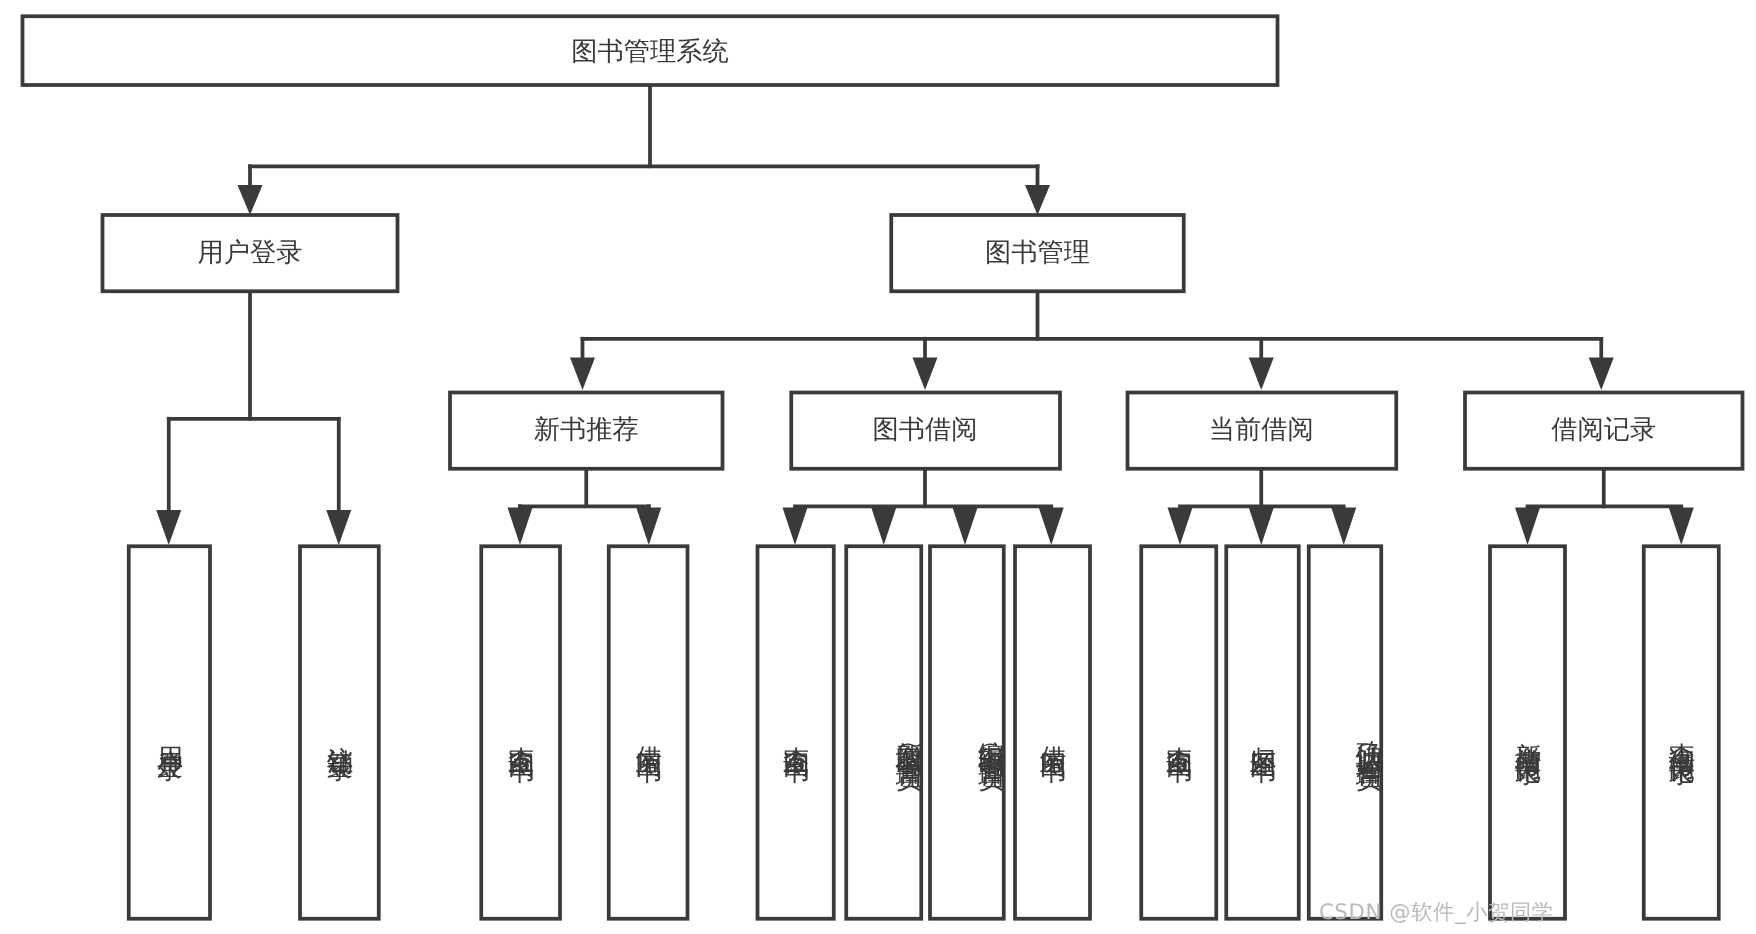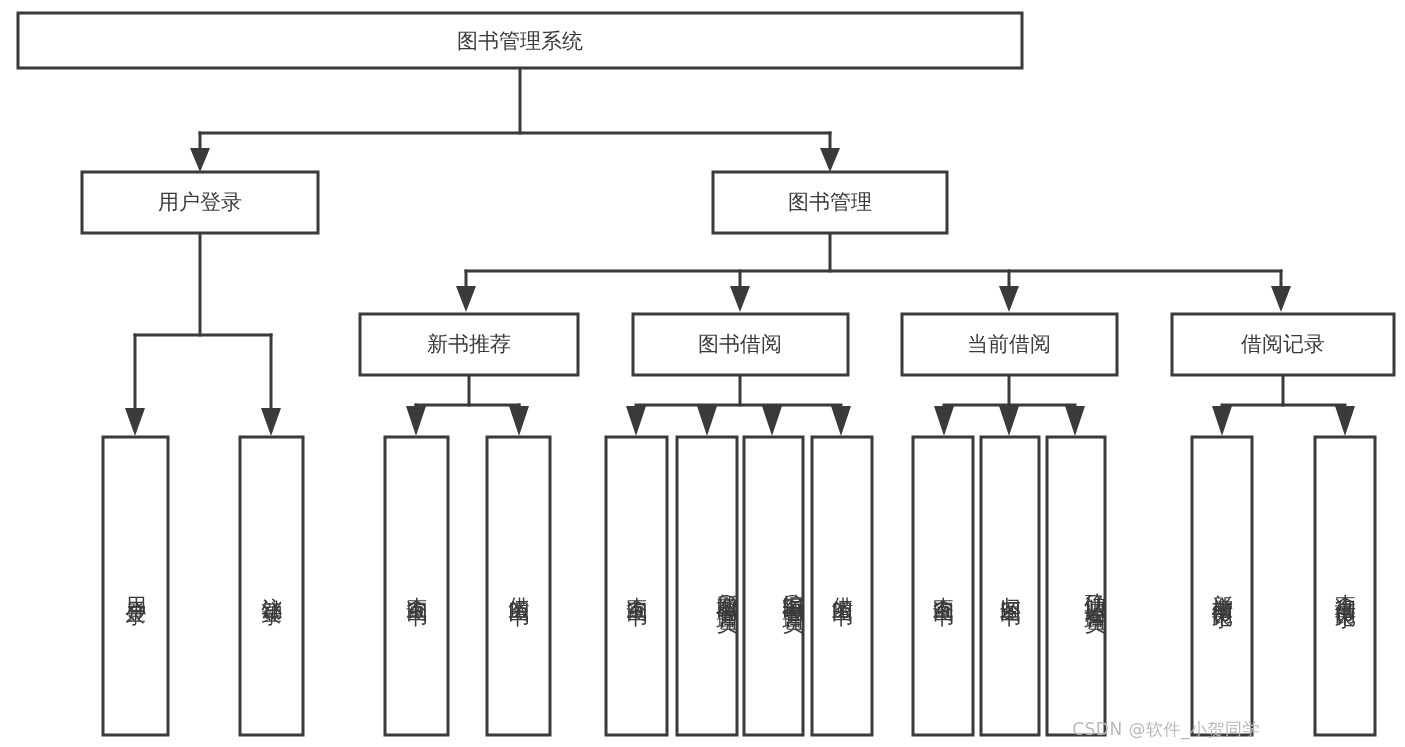--- a/index.html
+++ b/index.html
@@ -60,21 +60,21 @@
     letter-spacing: 3px;
     line-height: 1;
     display: flex;
     align-items: center;
     justify-content: center;
     white-space: nowrap;
     pointer-events: none;
   }
   .watermark {
     position: absolute;
-    right: 6px;
+    right: 23px;
     bottom: 6px;
     font-family: "DejaVu Sans", "Liberation Sans", sans-serif;
     font-size: 17px;
     color: #b9b9b9;
     white-space: nowrap;
     letter-spacing: 0.5px;
   }
 </style>
 </head>
 <body>

